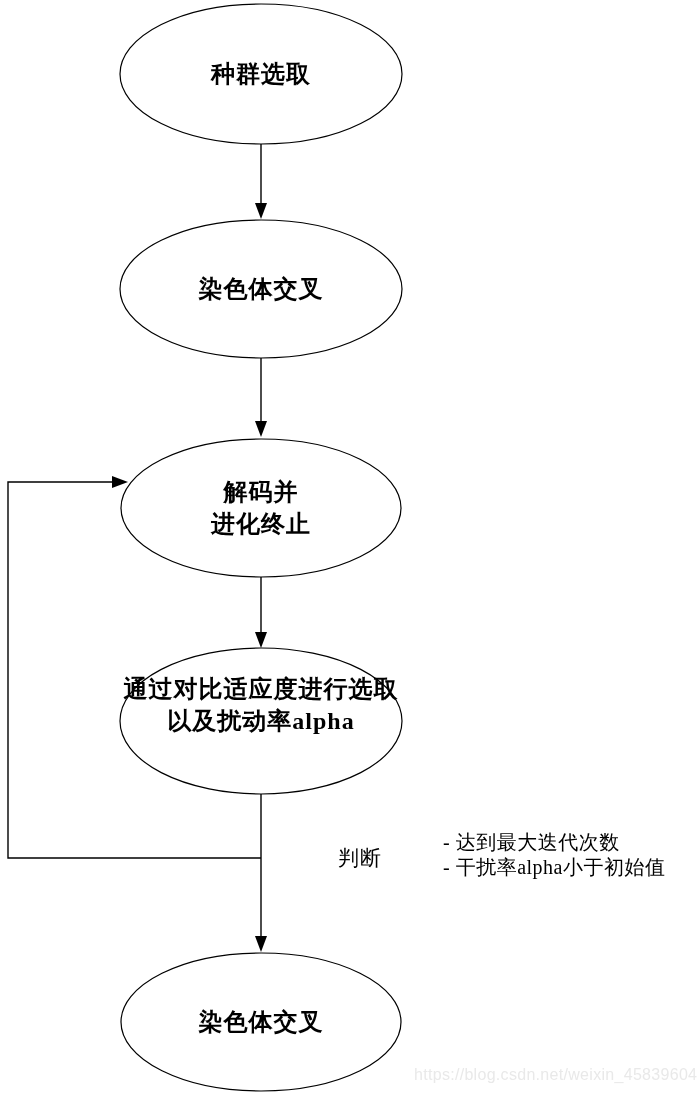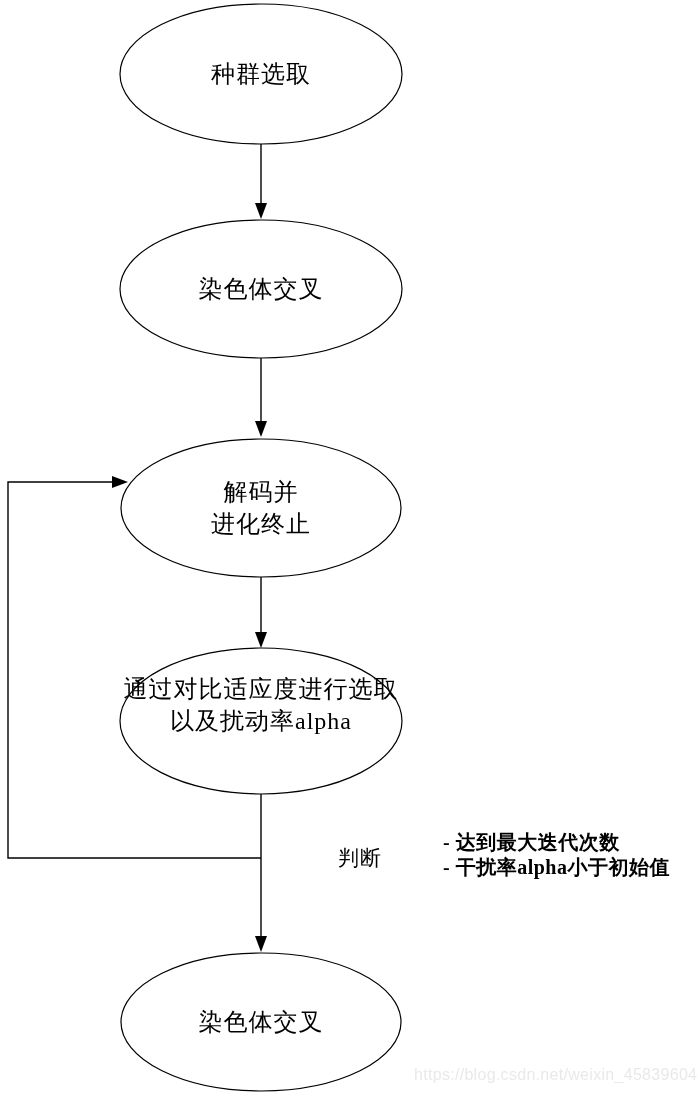--- a/index.html
+++ b/index.html
@@ -41,36 +41,36 @@
     position: absolute;
     display: flex;
     align-items: center;
     justify-content: center;
     text-align: center;
     font-size: 24px;
     letter-spacing: 1px;
     line-height: 1.34;
     white-space: pre-line;
     pointer-events: none;
+    font-weight: bold;
   }
   .decision-label {
     position: absolute;
     left: 338px;
     top: 844px;
     font-size: 21px;
     letter-spacing: 1px;
     font-family: Liberation Mono, monospace;
   }
   .conditions {
     position: absolute;
     left: 443px;
     top: 830px;
     font-size: 20px;
     letter-spacing: 0.5px;
-    font-weight: bold;
   }
   .condition-item {
     line-height: 25px;
     white-space: pre;
   }
   .watermark {
     position: absolute;
     left: 414px;
     top: 1066px;
     font-family: "Liberation Sans", "DejaVu Sans", sans-serif;

